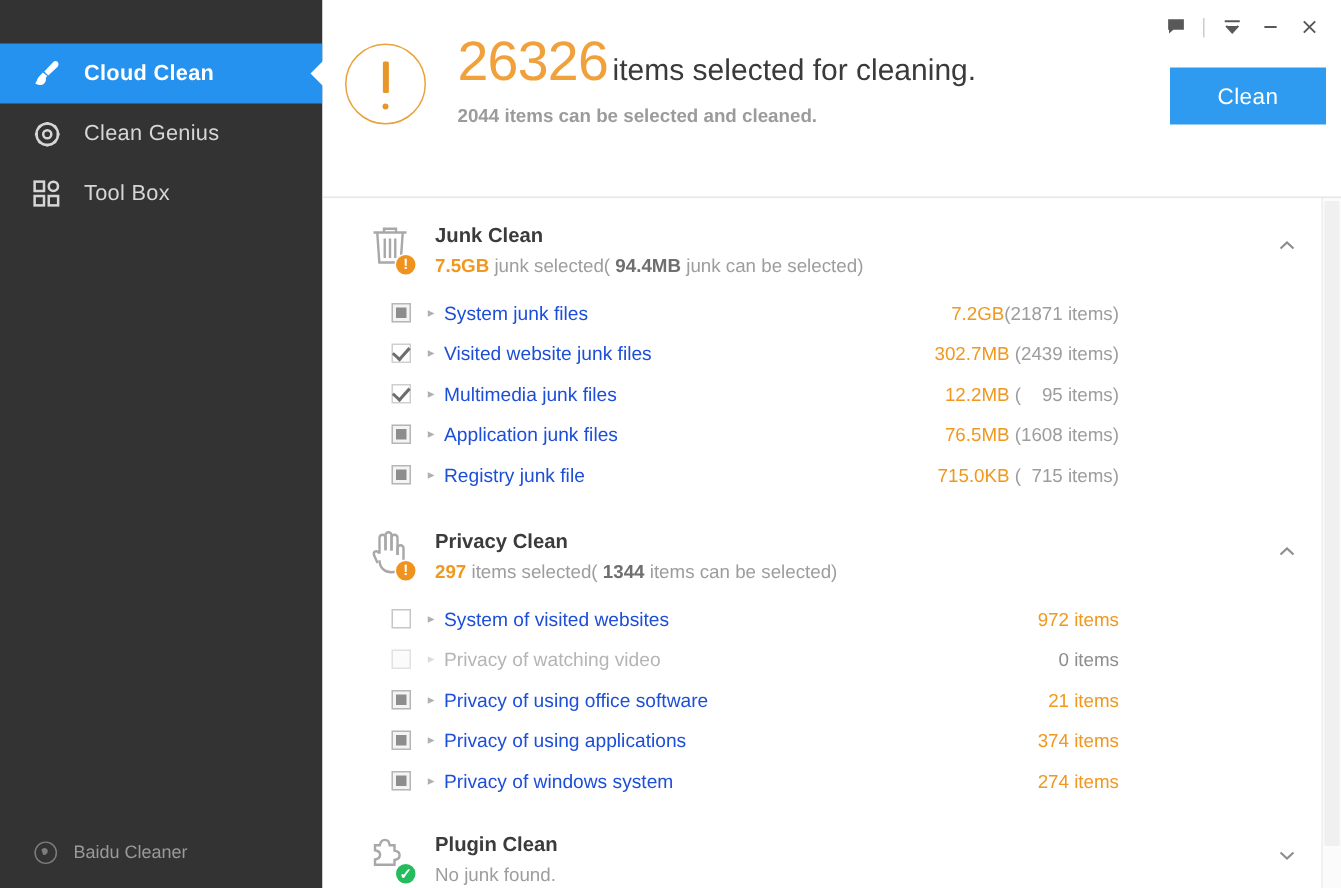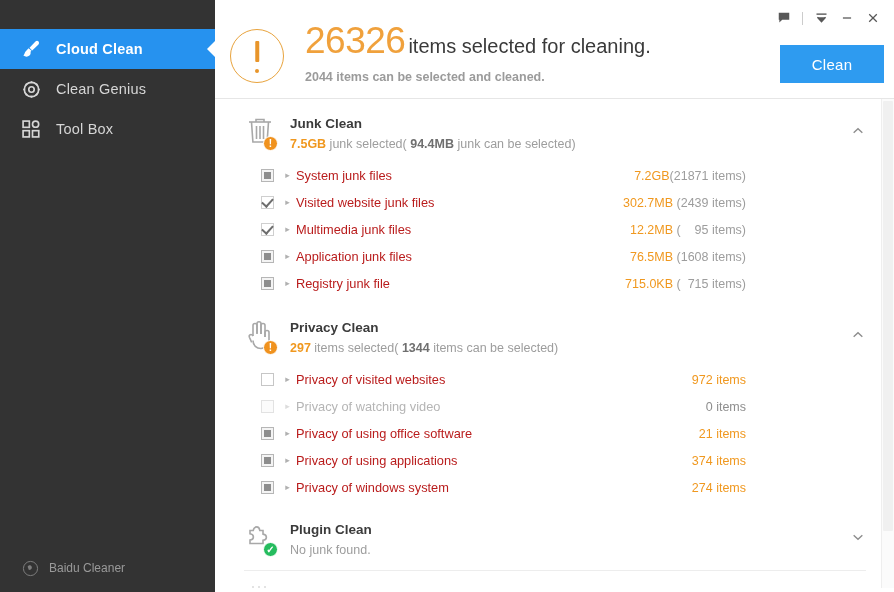--- a/index.html
+++ b/index.html
@@ -98,21 +98,21 @@
     cursor: default;
   }
   .win-sep {
     width: 1px; height: 13px;
     background: #cccccc;
     margin: 0 5px;
   }
 
   
   .header {
-    height: 99px;
+    height: 132px;
     position: relative;
     border-bottom: 1px solid #e6e6e6;
     box-sizing: border-box;
   }
   .warn-circle {
     position: absolute;
     left: 15px; top: 29px;
     width: 54px; height: 54px;
     border: 1.5px solid #e8a33d;
     border-radius: 50%;
@@ -300,21 +300,21 @@
     width: 9px;
     flex: 0 0 9px;
     color: #b0b0b0;
     font-size: 9px;
     line-height: 1;
     margin-right: 4px;
     text-align: center;
   }
   .row-label {
     font-size: 12.8px;
-    color: #b91c1c;
+    color: #1d4ed8;
   }
   .row.dim .row-label { color: #b5b5b5; }
   .row.dim .tri { color: #dcdcdc; }
   .row-val {
     position: absolute;
     right: 148px;
     font-size: 12.5px;
     color: #f0981f;
     text-align: right;
     white-space: nowrap;
@@ -524,21 +524,21 @@
             <svg width="16" height="16" viewBox="0 0 24 24" fill="none" stroke="#8d8d8d" stroke-width="2.1">
               <path d="M5.5 14.5l6.5 -6 6.5 6"></path>
             </svg>
           </span>
         </div>
         <div class="rows">
 
           <div class="row">
             <span class="cb empty"></span>
             <span class="tri">▸</span>
-            <span class="row-label">Privacy of visited websites</span>
+            <span class="row-label">System of visited websites</span>
             <span class="row-val items">972 items</span>
           </div>
 
           <div class="row dim">
             <span class="cb disabled"></span>
             <span class="tri">▸</span>
             <span class="row-label">Privacy of watching video</span>
             <span class="row-val zero">0 items</span>
           </div>
 

